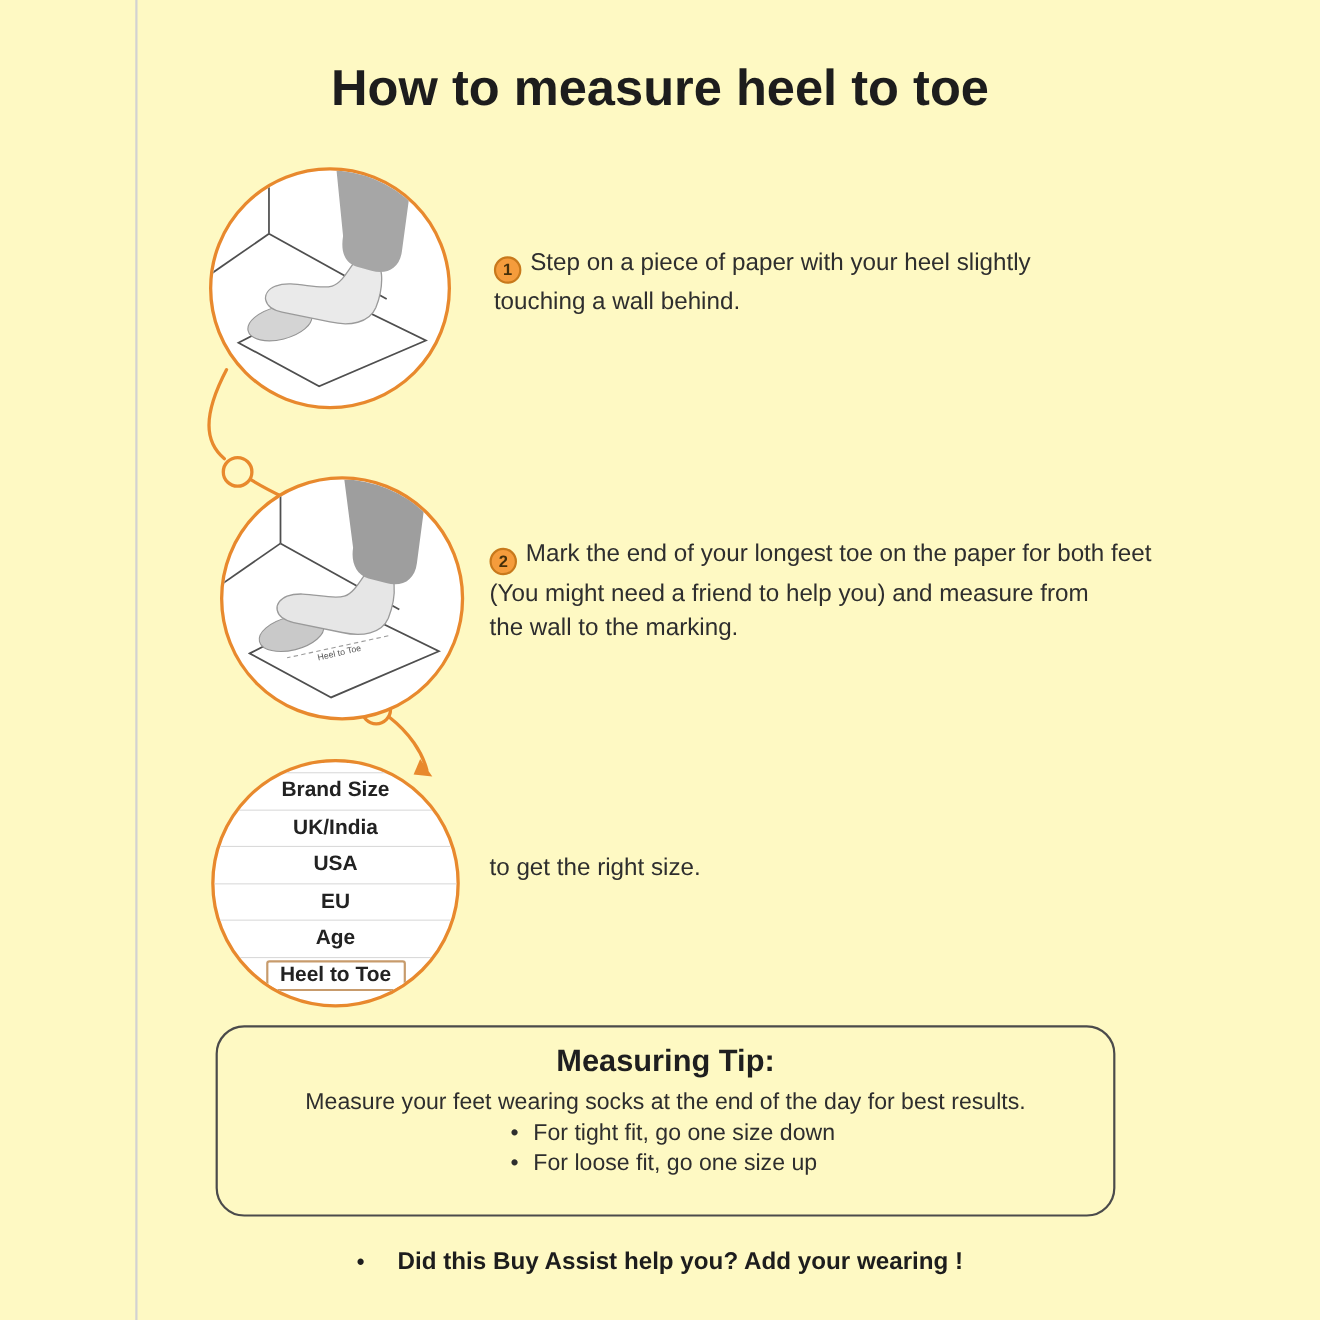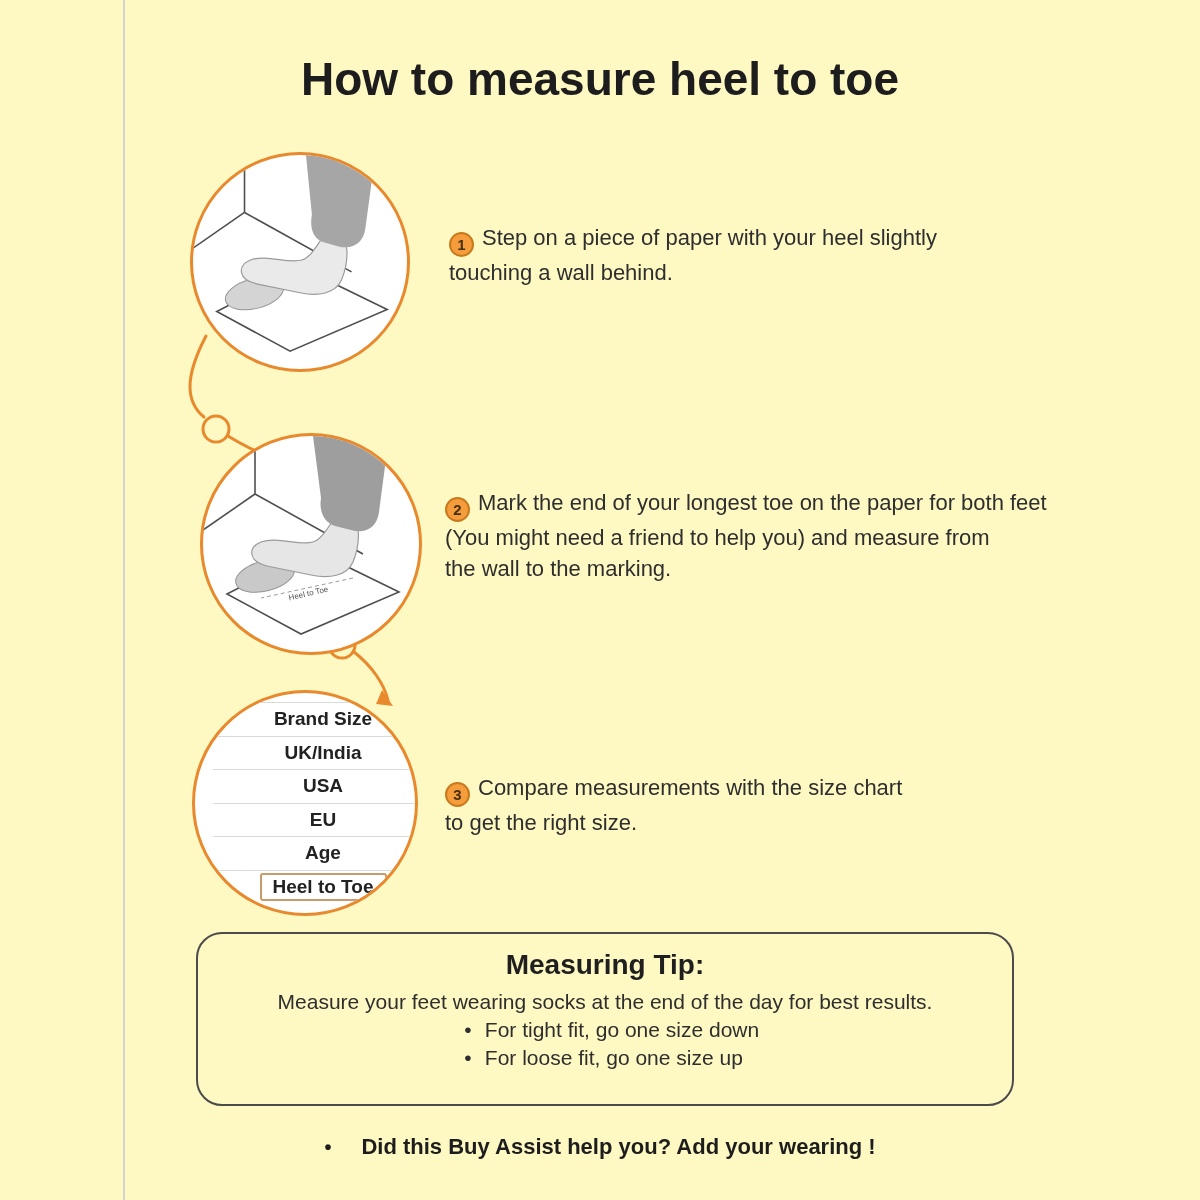--- a/index.html
+++ b/index.html
@@ -24,21 +24,21 @@
   .step { position:absolute; color:#2e2e2e; font-size:22px; line-height:31px; }
   .s1 { left:449px; top:222px; width:540px; }
   .s2 { left:445px; top:487px; width:640px; }
   .s3 { left:445px; top:772px; width:480px; }
   .badge { display:inline-flex; justify-content:center; align-items:center;
            width:25px; height:25px; border-radius:50%; box-sizing:border-box;
            background:#F59C3C; border:2px solid #C8791C; color:#46300a;
            font-weight:bold; font-size:15px; margin-right:8px; vertical-align:-5px; }
 
   
-  .chart-rows { position:absolute; left:18px; top:9px; width:100%; }
+  .chart-rows { position:absolute; left:0; top:9px; width:100%; }
   .chart-row { height:32.5px; display:flex; align-items:center; justify-content:center;
                font-size:19px; font-weight:bold; color:#222; border-top:1px solid #dadada; }
   .hl-box { display:inline-block; border:2px solid #C79B6C; border-radius:3px;
             background:#fff; padding:1px 11px; }
 
   .tip-box { position:absolute; left:196px; top:932px; width:818px; height:174px;
              box-sizing:border-box; border:2px solid #4b4b4b; border-radius:26px;
              text-align:center; color:#2e2e2e; }
   .tip-title { margin-top:15px; font-size:28px; font-weight:bold; color:#1f1f1f; }
   .tip-line  { margin-top:9px; font-size:21px; }
@@ -136,23 +136,20 @@
 
   <div class="step s2">
     <div>
       <span class="badge">2</span><span>Mark the end of your longest toe on the paper for both feet</span>
     </div>
     <div>(You might need a friend to help you) and measure from</div>
     <div>the wall to the marking.</div>
   </div>
 
   <div class="step s3">
-    <div>
-      <span class="badge">3</span><span>Compare measurements with the size chart</span>
-    </div>
     <div>to get the right size.</div>
   </div>
 
   <div class="tip-box">
     <div class="tip-title">Measuring Tip:</div>
     <div class="tip-line">Measure your feet wearing socks at the end of the day for best results.</div>
     <div class="tip-bullets">
       <div class="tip-bullet">
         <span class="dot">•</span><span>For tight fit, go one size down</span>
       </div>

